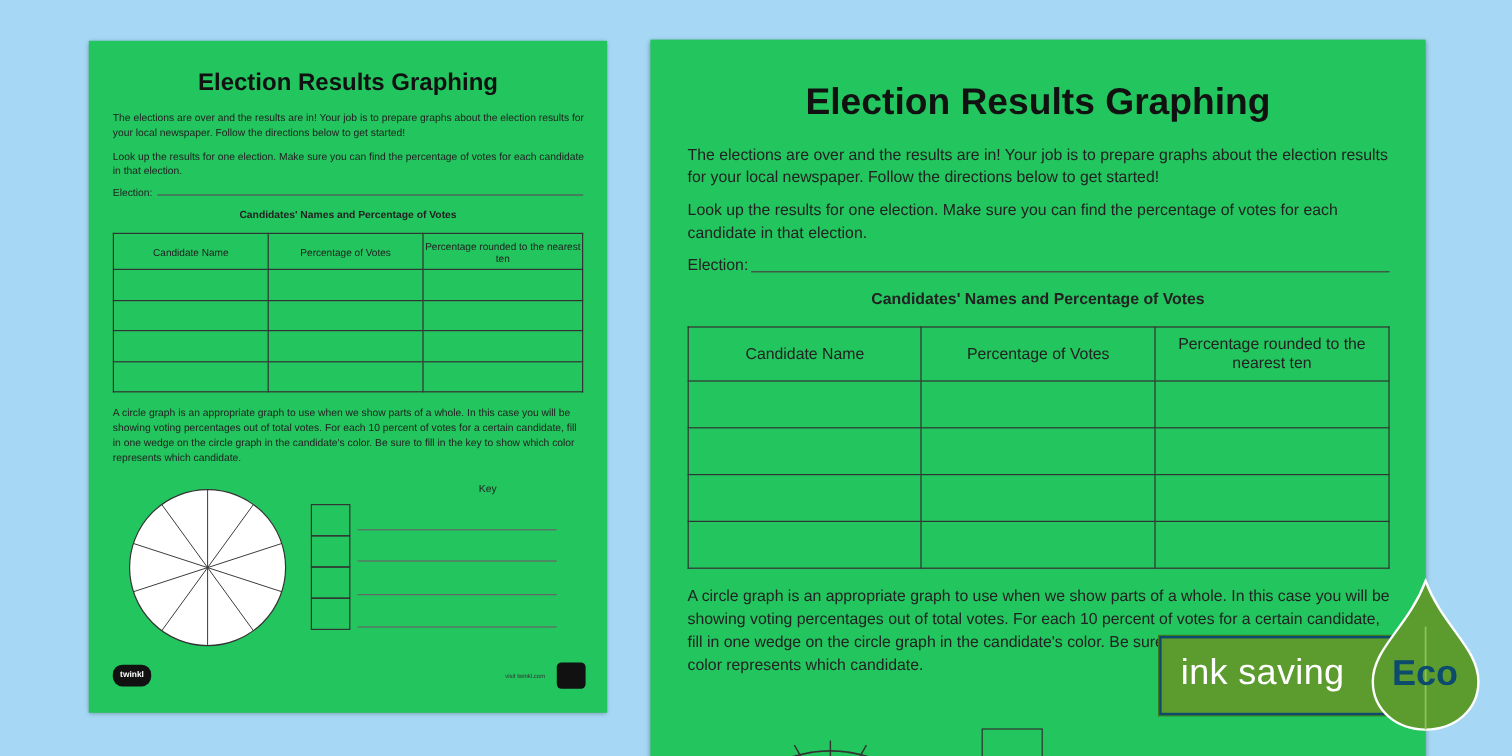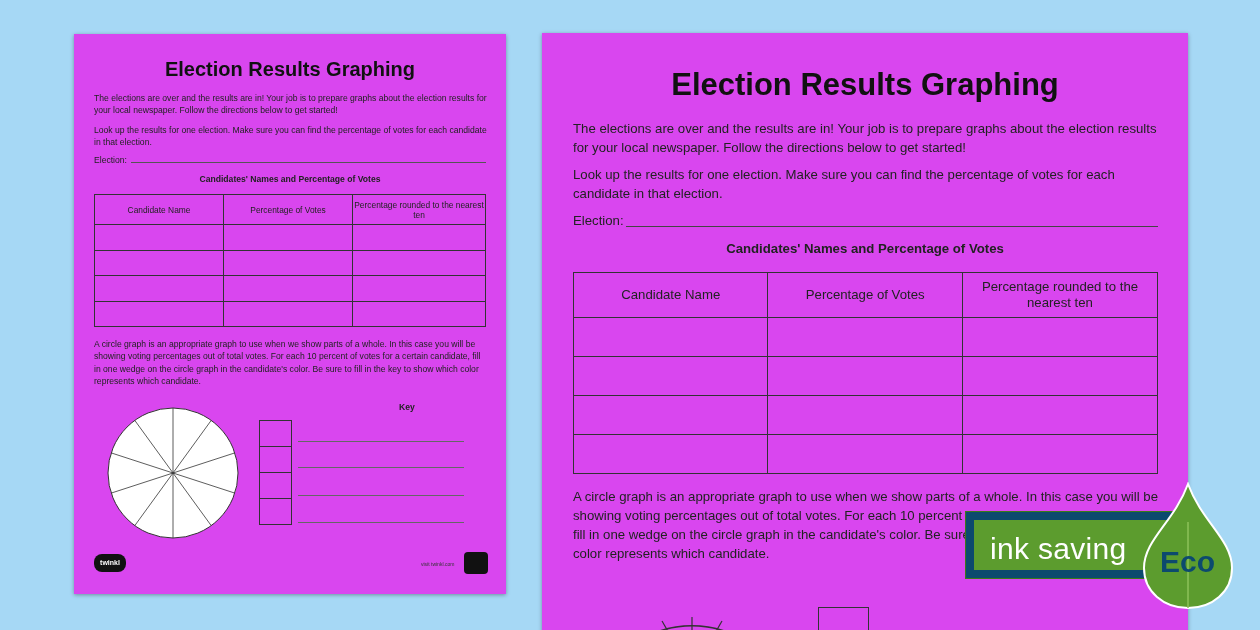--- a/index.html
+++ b/index.html
@@ -1,33 +1,33 @@
 <!DOCTYPE html>
 <html><head>
 <meta charset="utf-8">
 <style>
   * { box-sizing: border-box; margin: 0; padding: 0; }
   html, body { width: 1260px; height: 630px; overflow: hidden; }
   body { background: #a6d8f5; font-family: "Liberation Sans", sans-serif; color: #222; position: relative; }
 
-  .page { position: absolute; background: #d946ef; box-shadow: 0 1px 4px rgba(0,0,0,0.35); }
+  .page { position: absolute; background: #22c55e; box-shadow: 0 1px 4px rgba(0,0,0,0.35); }
 
   
   #page-small { left: 74px; top: 34px; width: 432px; height: 560px; }
   #page-small .title { position: absolute; left: 0; width: 100%; top: 24px; text-align: center; font-weight: bold; font-size: 20px; color: #111; }
   #page-small .p { position: absolute; left: 20px; width: 394px; font-size: 8.6px; line-height: 12.4px; color: #222; }
   #page-small .election { position: absolute; left: 20px; top: 121px; font-size: 8.6px; }
   #page-small .election-line { position: absolute; left: 57px; top: 128px; width: 355px; border-bottom: 1px solid #555; }
   #page-small .table-caption { position: absolute; left: 0; width: 100%; top: 140px; text-align: center; font-weight: bold; font-size: 8.6px; }
   #page-small table { position: absolute; left: 20px; top: 160px; width: 392px; border-collapse: collapse; }
   #page-small td, #page-small th { border: 1px solid #333; font-size: 8.4px; font-weight: normal; text-align: center; line-height: 10px; }
   #page-small th { height: 30px; }
   #page-small td { height: 25.5px; }
   #page-small .pie { position: absolute; left: 32px; top: 372px; }
-  #page-small .key-label { position: absolute; left: 281px; top: 368px; font-size: 8.6px; font-weight: bold; padding-left: 44px; }
+  #page-small .key-label { position: absolute; left: 281px; top: 368px; font-size: 8.6px; font-weight: normal; padding-left: 44px; }
   #page-small .key-boxes { position: absolute; left: 185px; top: 387px; width: 33px; }
   #page-small .key-box { width: 33px; height: 27px; border: 1px solid #333; margin-top: -1px; }
   #page-small .key-line { position: absolute; left: 224px; width: 166px; border-bottom: 1px solid #666; }
   #page-small .logo { position: absolute; left: 20px; top: 520px; width: 32px; height: 18px; background: #111; border-radius: 8px; color: #fff; font-size: 7px; font-weight: bold; line-height: 18px; text-align: center; }
   #page-small .visit { position: absolute; left: 347px; top: 527px; font-size: 5px; color: #333; }
   #page-small .badge { position: absolute; left: 390px; top: 518px; width: 24px; height: 22px; background: #111; border-radius: 4px; }
 
   
   #page-large { left: 542px; top: 33px; width: 646px; height: 610px; }
   #page-large .title { position: absolute; left: 0; width: 100%; top: 34px; text-align: center; font-weight: bold; font-size: 31px; color: #111; }
@@ -36,21 +36,21 @@
   #page-large .election-line { position: absolute; left: 84px; top: 193px; width: 532px; border-bottom: 1px solid #444; }
   #page-large .table-caption { position: absolute; left: 0; width: 100%; top: 208px; text-align: center; font-weight: bold; font-size: 13.2px; }
   #page-large table { position: absolute; left: 31px; top: 239px; width: 585px; border-collapse: collapse; }
   #page-large td, #page-large th { border: 1.5px solid #333; font-size: 13.2px; font-weight: normal; text-align: center; line-height: 16px; }
   #page-large th { height: 45px; }
   #page-large td { height: 39px; }
   #page-large .pie-partial { position: absolute; left: 60px; top: 560px; }
   #page-large .key-box { position: absolute; left: 276px; top: 574px; width: 51px; height: 40px; border: 1.5px solid #333; }
 
   
-  .eco-banner { position: absolute; left: 966px; top: 512px; width: 212px; height: 66px; background: #5c9c2e; border: 8px solid #0c4a6e; box-shadow: 0 0 0 1px #3b7a1a; }
+  .eco-banner { position: absolute; left: 966px; top: 530px; width: 212px; height: 66px; background: #5c9c2e; border: 2px solid #0c4a6e; box-shadow: 0 0 0 1px #3b7a1a; }
   .eco-text { position: absolute; left: 16px; top: 12px; font-size: 30px; color: #fff; letter-spacing: 0.3px; }
   .eco-drop { position: absolute; left: 1140px; top: 482px; }
   .eco-label { position: absolute; left: 1160px; top: 545px; font-size: 30px; font-weight: bold; color: #0c4a6e; }
 </style>
 </head>
 <body>
 
 <div class="page" id="page-small">
   <div class="title">Election Results Graphing</div>
   <div class="p" style="top:58px">The elections are over and the results are in! Your job is to prepare graphs about the election results for your local newspaper. Follow the directions below to get started!</div>

